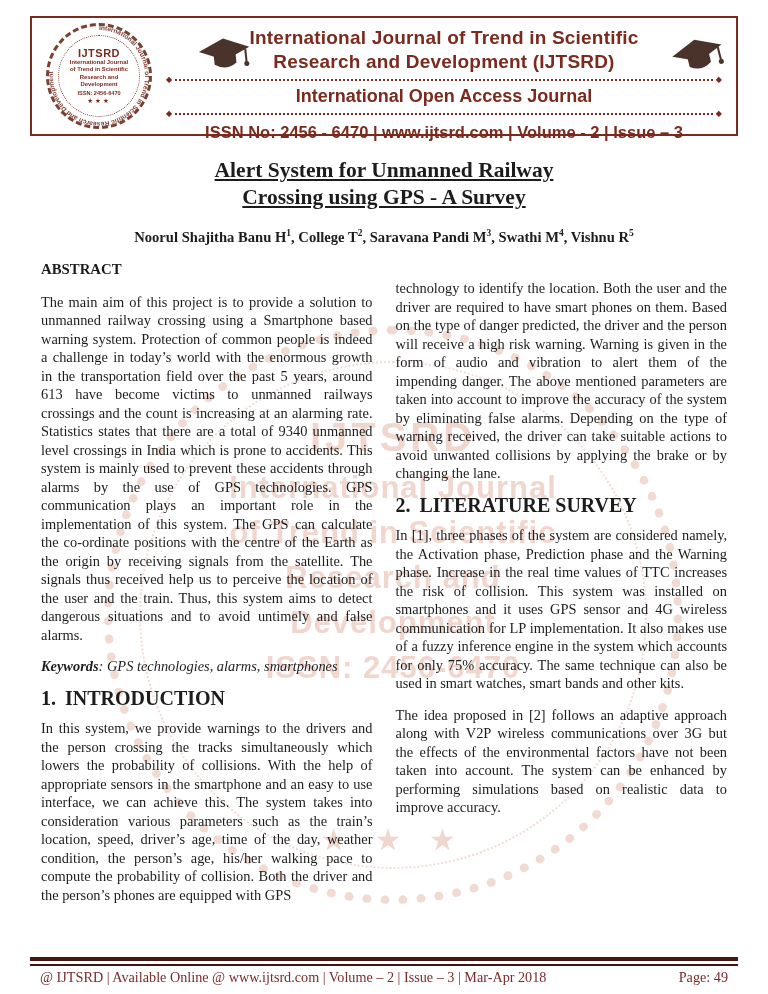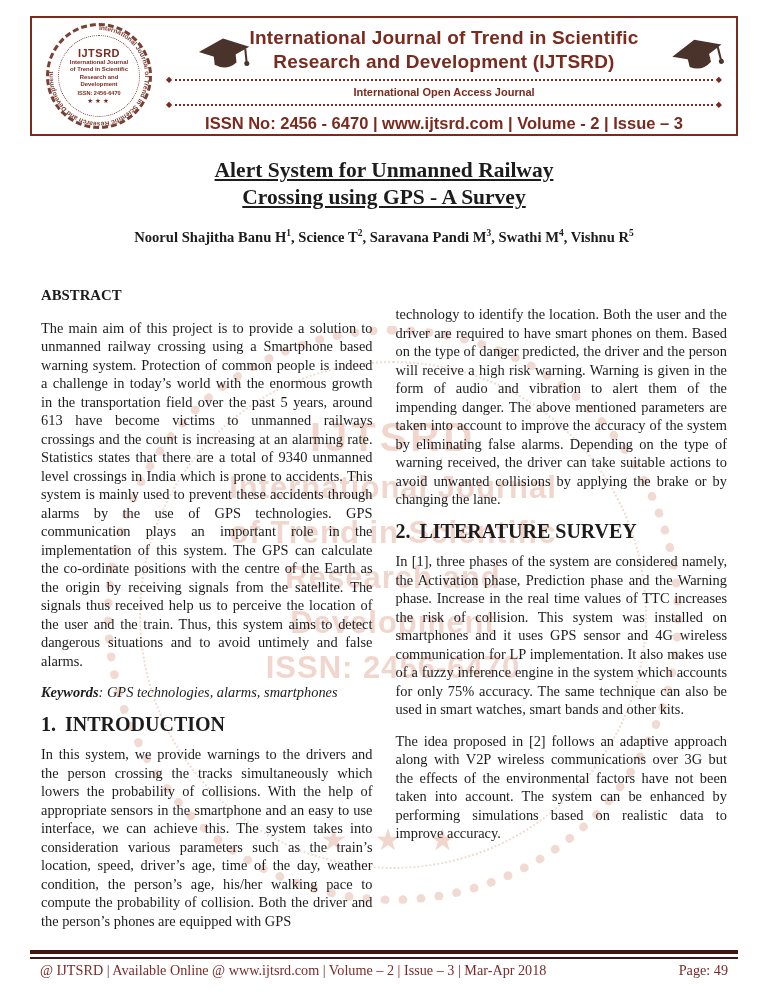--- a/index.html
+++ b/index.html
@@ -36,42 +36,42 @@
 
   .header-center{flex:1;position:relative;display:flex;flex-direction:column;align-items:center;
                  padding:5px 8px 2px;font-family:"Liberation Sans",sans-serif;color:#7b2a1e;}
   .cap{position:absolute;color:#4a332b;}
   .cap.left{left:40px;top:15px;transform:rotate(-6deg);}
   .cap.right{right:4px;top:16px;transform:rotate(-14deg);}
   .journal-title{font-weight:bold;font-size:19px;line-height:23.5px;text-align:center;letter-spacing:.2px;}
   .divider{width:100%;display:flex;align-items:center;margin:3px 0 2px;color:#7b2a1e;}
   .divider .dots{flex:1;border-top:2px dotted #7b2a1e;margin:0 3px;}
   .divider .diamond{font-size:8px;line-height:8px;}
-  .subtitle{font-weight:bold;font-size:11px;margin:0;}
+  .subtitle{font-weight:bold;font-size:18px;margin:0;}
   .issn-line{font-weight:bold;font-size:16.5px;margin-top:3px;}
 
   
   .article-title{text-align:center;font-weight:bold;font-size:21.5px;line-height:26.5px;margin-top:21px;text-decoration:underline;}
   .authors-line{text-align:center;font-weight:bold;font-size:14.6px;margin-top:19px;}
   .authors-line sup{font-size:9.5px;line-height:0;}
   .affiliations{text-align:center;font-style:italic;font-size:13.8px;line-height:16.5px;margin-top:11px;}
 
   
-  .columns{display:flex;gap:23px;padding:0 41px;margin-top:40px;}
+  .columns{display:flex;gap:23px;padding:0 41px;margin-top:14px;}
   .col{flex:1;font-size:14.4px;line-height:18.5px;text-align:justify;}
   .col p{margin:0 0 13px;}
   .col-right{padding-top:19px;}
   .abstract-heading{font-weight:bold;font-size:14.8px;margin:0 0 14px;}
   .sec-heading{font-weight:bold;font-size:20px;margin:1px 0 12px;}
   .sec-heading .sec-num{margin-right:9px;}
   .keywords{font-style:italic;}
   .keywords .kw-label{font-weight:bold;font-style:italic;}
 
   
-  .footer{position:absolute;left:30px;right:30px;bottom:15px;z-index:2;background:transparent;}
+  .footer{position:absolute;left:30px;right:30px;bottom:8px;z-index:2;background:transparent;}
   .footer-rules{border-top:4px solid #401712;border-bottom:2px solid #401712;height:3px;}
   .footer-row{display:flex;justify-content:space-between;font-size:14.2px;color:#7b2a2a;
               padding:3px 10px 0 10px;}
 </style>
 </head>
 <body>
 
 <div class="page">
 
   <div class="watermark">
@@ -152,21 +152,21 @@
 
         <div class="issn-line">ISSN No: 2456 - 6470  |  www.ijtsrd.com  |  Volume - 2 | Issue – 3</div>
       </div>
     </div>
 
     <div class="article-title">
       <div>Alert System for Unmanned Railway</div>
       <div>Crossing using GPS - A Survey</div>
     </div>
 
-    <div class="authors-line"><span>Noorul Shajitha Banu H</span><sup>1</sup>, <span>Science T</span><sup>2</sup>, <span>Saravana Pandi M</span><sup>3</sup>, <span>Swathi M</span><sup>4</sup>, <span>Vishnu R</span><sup>5</sup></div>
+    <div class="authors-line"><span>Noorul Shajitha Banu H</span><sup>1</sup>, <span>College T</span><sup>2</sup>, <span>Saravana Pandi M</span><sup>3</sup>, <span>Swathi M</span><sup>4</sup>, <span>Vishnu R</span><sup>5</sup></div>
 
 
     <div class="columns">
 
       <div class="col col-left">
         <div class="abstract-heading">ABSTRACT</div>
         <p>The main aim of this project is to provide a solution to unmanned railway crossing using a Smartphone based warning system. Protection of common people is indeed a challenge in today’s world with the enormous growth in the transportation field over the past 5 years, around 613 have become victims to unmanned railways crossings and the count is increasing at an alarming rate. Statistics states that there are a total of 9340 unmanned level crossings in India which is prone to accidents. This system is mainly used to prevent these accidents through alarms by the use of GPS technologies. GPS communication plays an important role in the implementation of this system. The GPS can calculate the co-ordinate positions with the centre of the Earth as the origin by receiving signals from the satellite. The signals thus received help us to perceive the location of the user and the train. Thus, this system aims to detect dangerous situations and to avoid untimely and false alarms.</p>
         <p class="keywords"><span class="kw-label">Keywords</span><span>: GPS technologies, alarms, smartphones</span></p>
         <div class="sec-heading"><span class="sec-num">1.</span><span>INTRODUCTION</span></div>
         <p>In this system, we provide warnings to the drivers and the person crossing the tracks simultaneously which lowers the probability of collisions. With the help of appropriate sensors in the smartphone and an easy to use interface, we can achieve this. The system takes into consideration various parameters such as the train’s location, speed, driver’s age, time of the day, weather condition, the person’s age, his/her walking pace to compute the probability of collision. Both the driver and the person’s phones are equipped with GPS</p>

